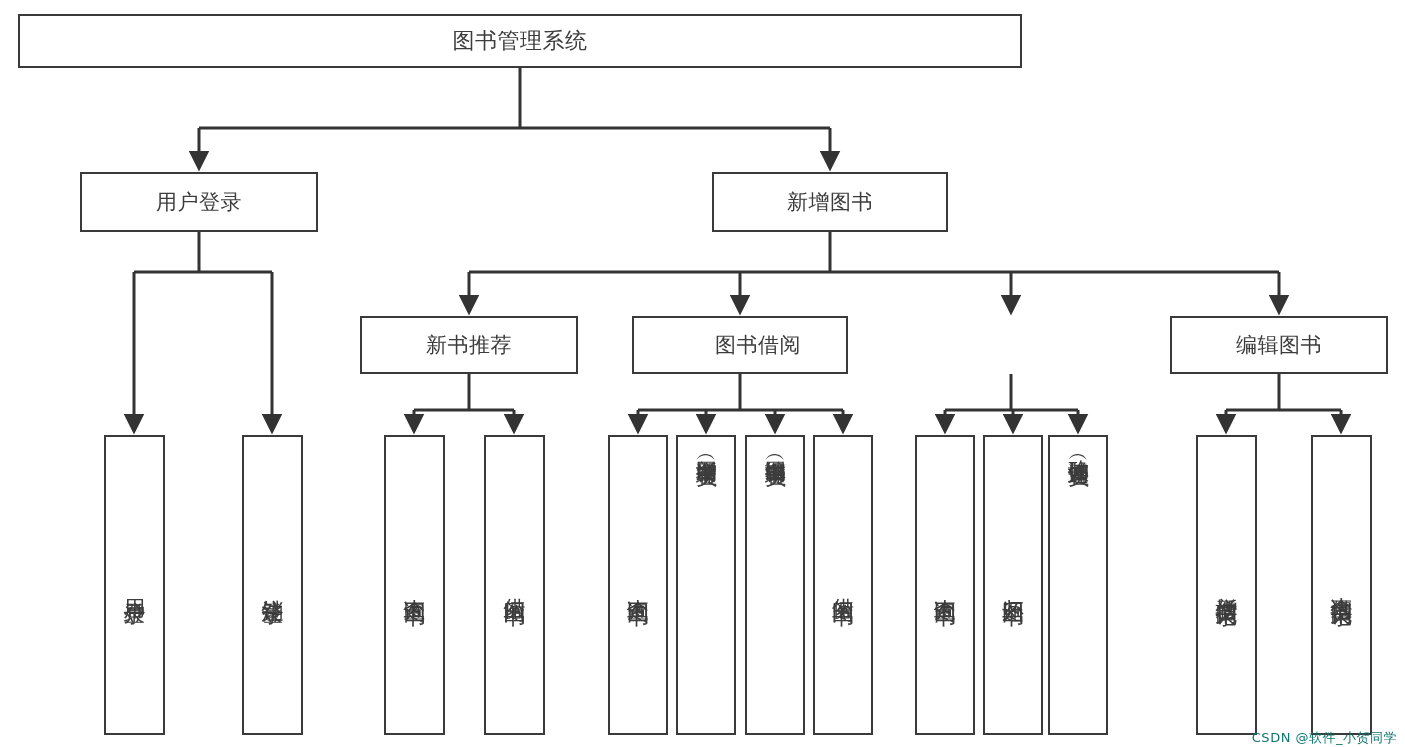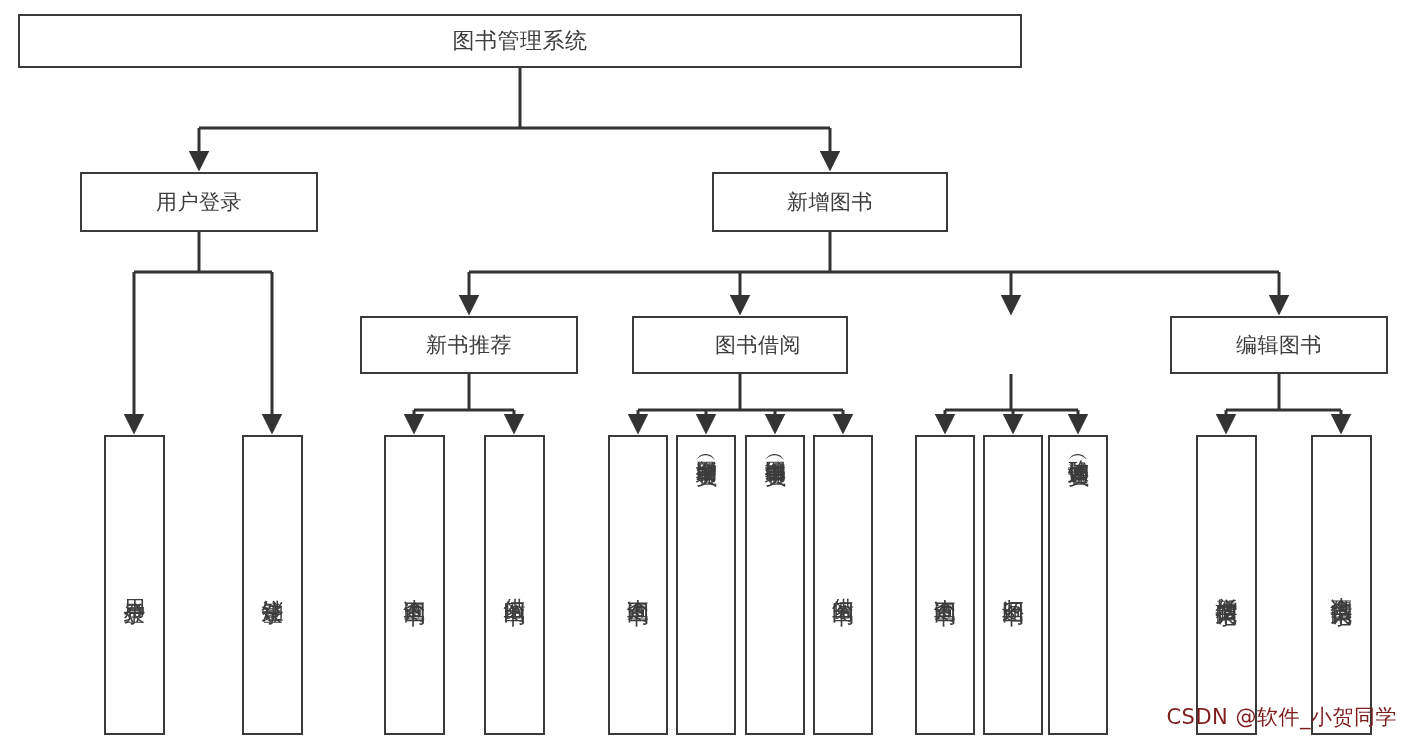--- a/index.html
+++ b/index.html
@@ -71,23 +71,23 @@
     letter-spacing: 1px;
   }
   
   .node.vert.vcenter {
     align-items: center;
     padding-top: 0;
   }
   #watermark {
     position: absolute;
     right: 8px;
-    bottom: 16px;
-    font-size: 21px;
-    color: #7f1d1d;
+    bottom: 0;
+    font-size: 13px;
+    color: #0f766e;
     white-space: nowrap;
     z-index: 3;
     letter-spacing: 0.5px;
   }
 </style>
 </head>
 <body>
 
 <div id="canvas">
 

